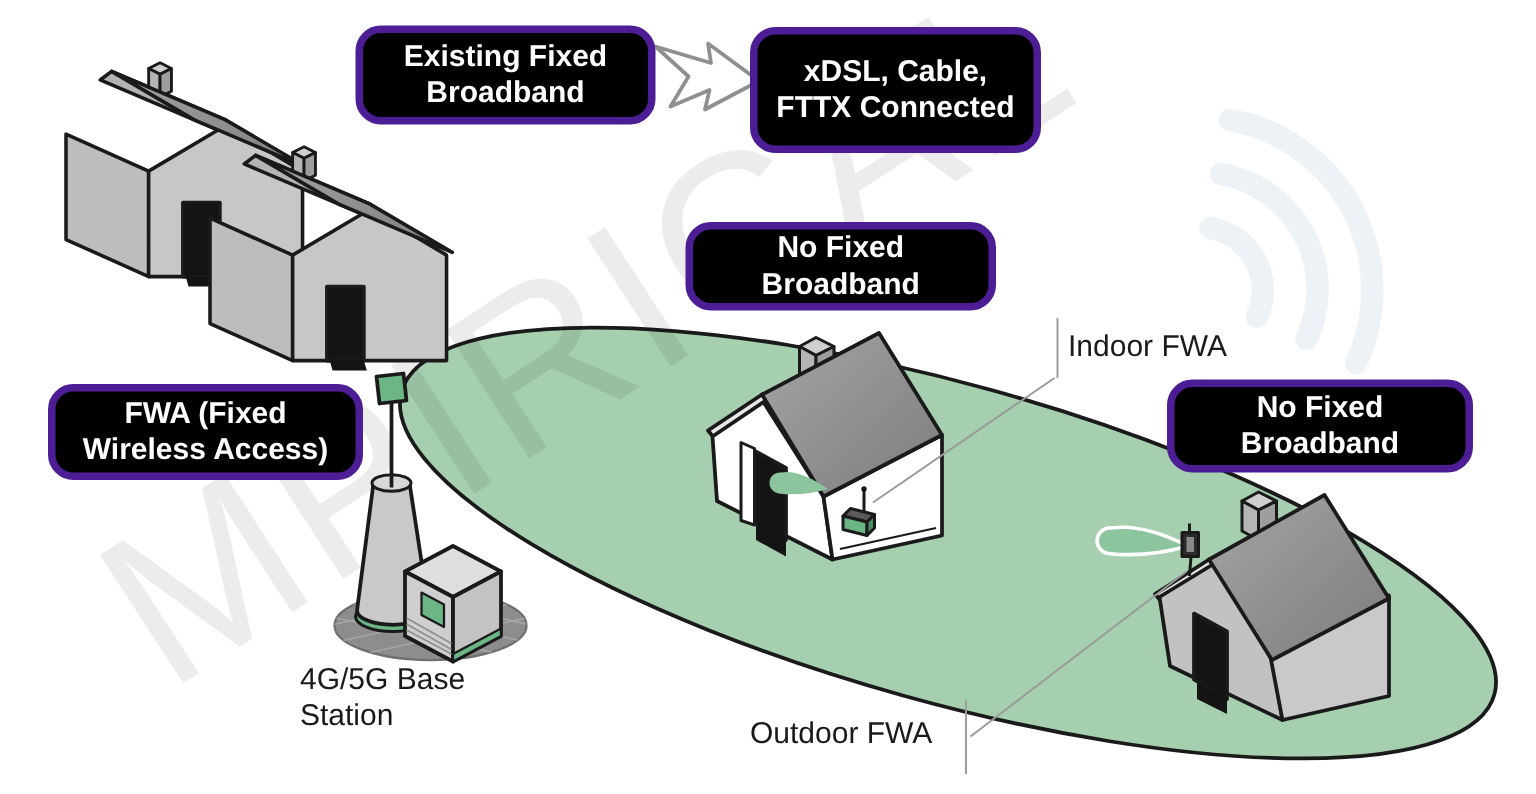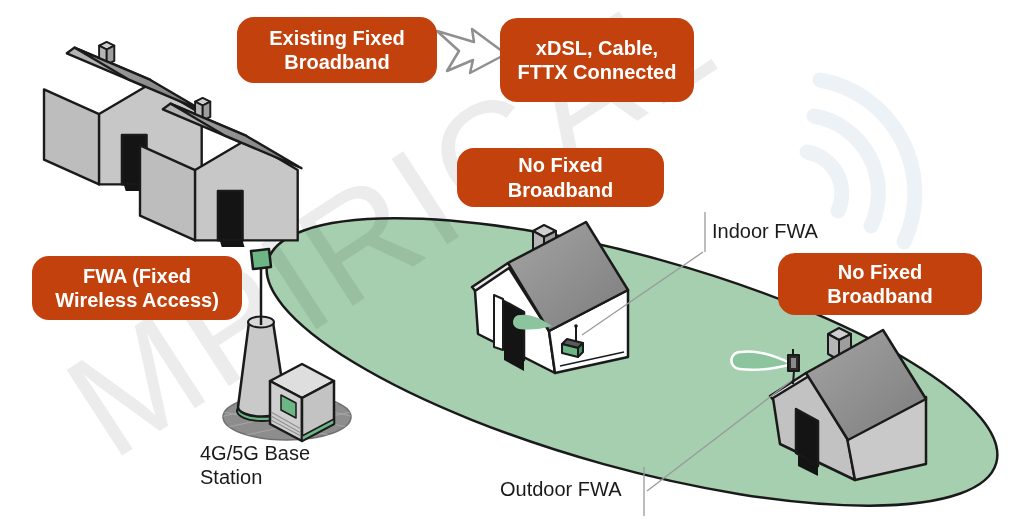--- a/index.html
+++ b/index.html
@@ -3,21 +3,21 @@
 <meta charset="utf-8">
 <style>
   html,body{margin:0;padding:0;background:#ffffff;}
   .stage{
     position:relative;width:1024px;height:529px;background:#ffffff;overflow:hidden;
     font-family:"Liberation Sans",sans-serif;
   }
   .scene{position:absolute;left:0;top:0;}
   .gbox{
     position:absolute;box-sizing:border-box;
-    background:#c2410c;border:5px solid #c2410c;border-radius:17px;
+    background:#000000;border:5px solid #4c1d95;border-radius:17px;
     color:#ffffff;font-weight:bold;font-size:20px;line-height:1.22;
     display:flex;align-items:center;justify-content:center;text-align:center;
     white-space:pre-line;
   }
   .blabel{
     position:absolute;color:#1a1a1a;font-size:20px;line-height:1.22;
     white-space:pre-line;
   }
   .center{}
 </style>

